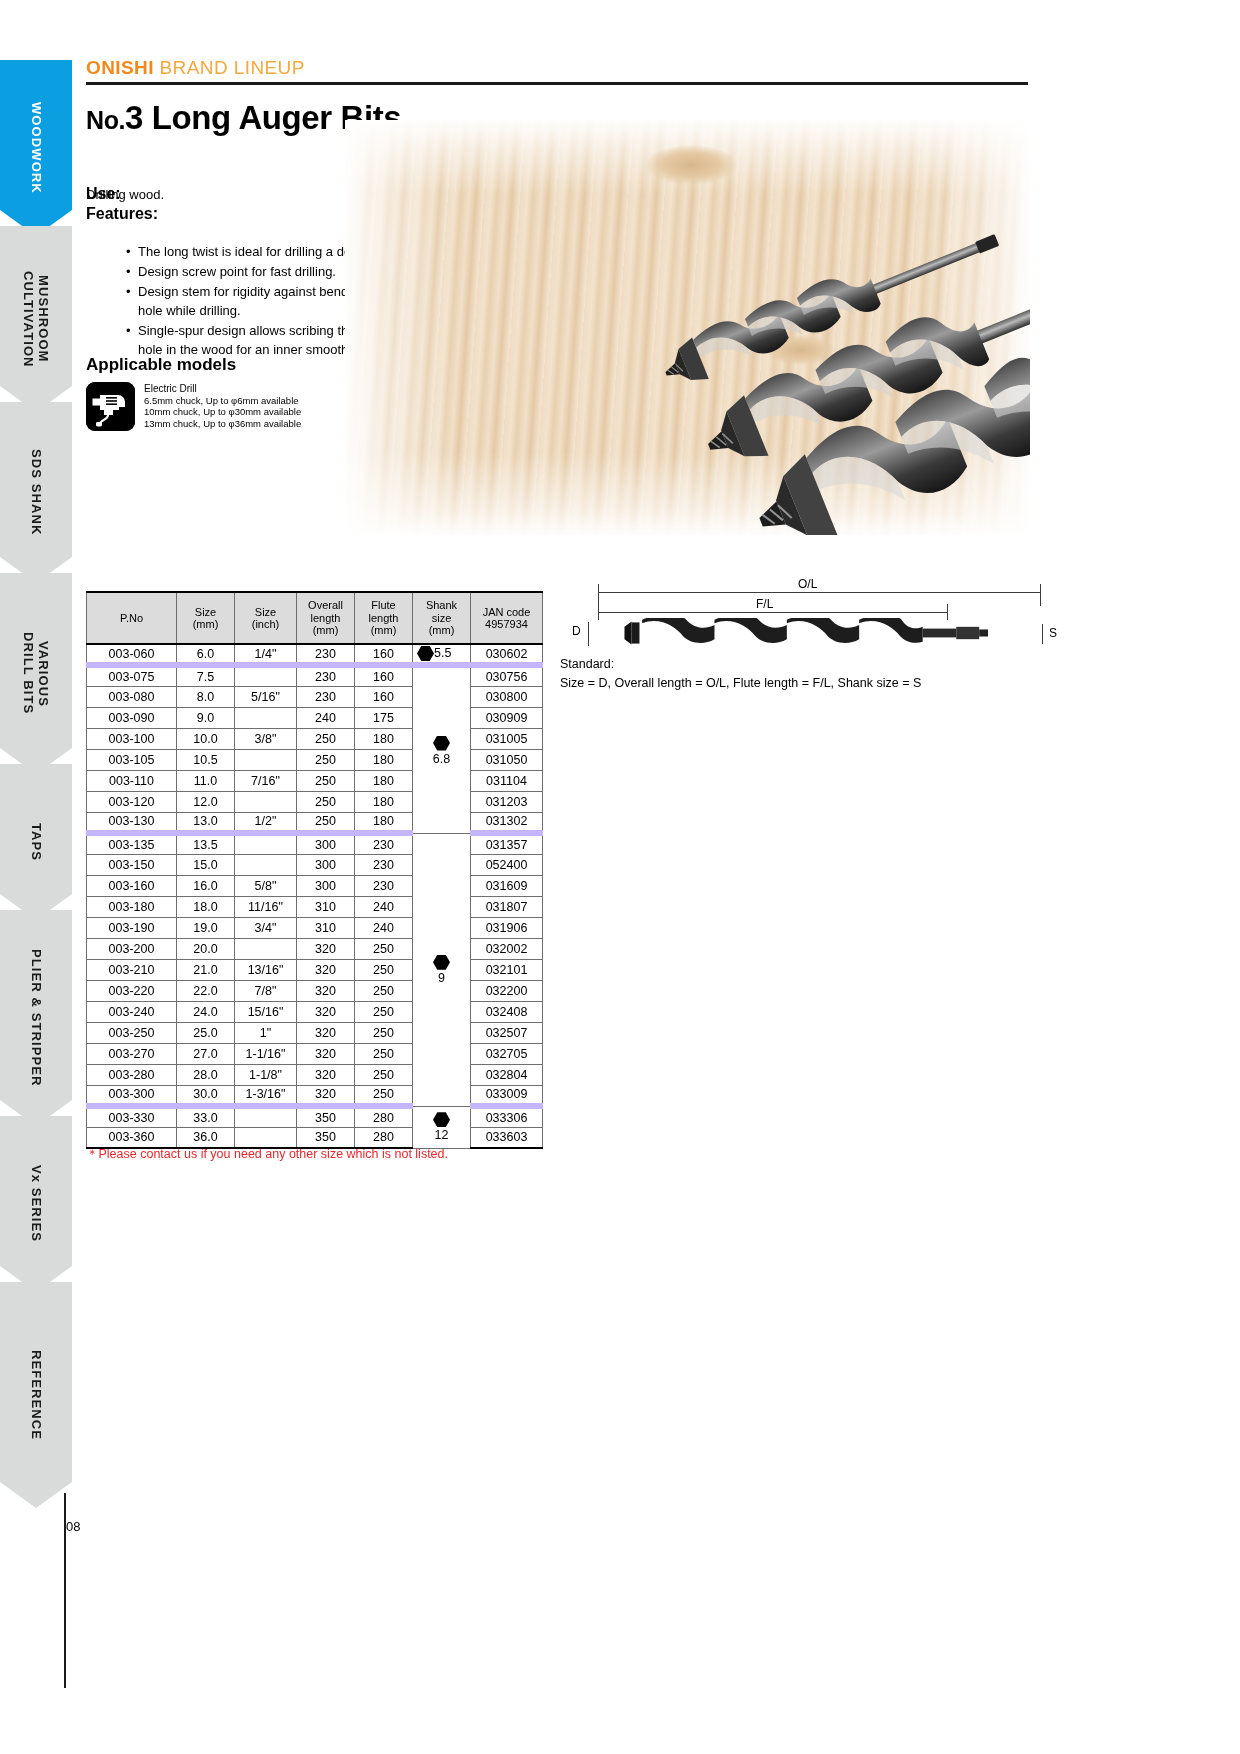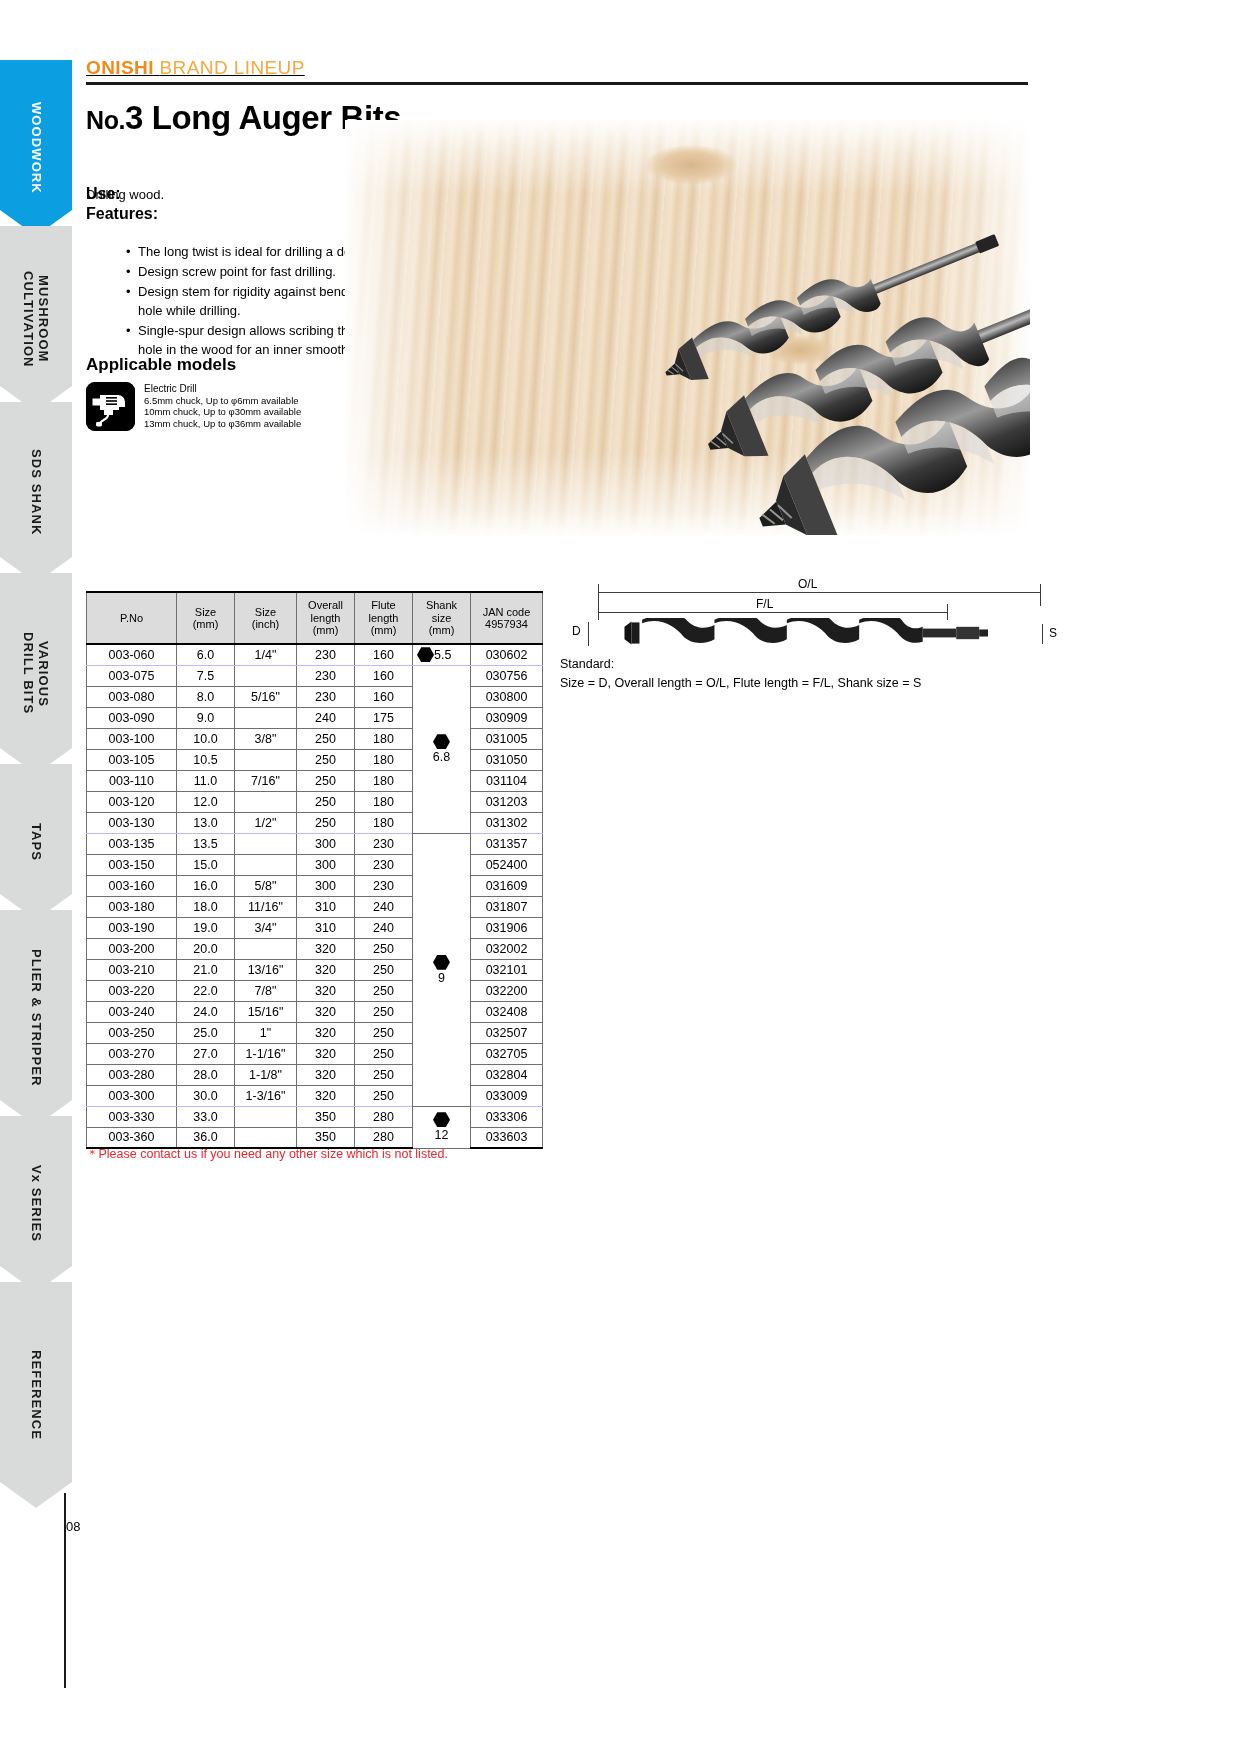--- a/index.html
+++ b/index.html
@@ -25,21 +25,21 @@
     writing-mode: vertical-rl;
     text-orientation: mixed;
     font-size:13px; font-weight:bold; letter-spacing:1.1px;
     color:#1a1a1a; text-align:center; line-height:15px;
     white-space:pre-line;
   }
   .tab.active .tab-label { color:#ffffff; }
 
   
   #brand-header { position:absolute; left:86px; top:57px; width:942px; }
-  #brand-text { font-size:19px; font-weight:bold; letter-spacing:.4px; line-height:22px;text-decoration:underline; }
+  #brand-text { font-size:19px; font-weight:bold; letter-spacing:.4px; line-height:22px; }
   #brand-text .brand-strong { color:#f08a1d; }
   #brand-text .brand-light { color:#f5a93f; font-weight:normal; }
   #header-rule { position:absolute; left:86px; top:82px; width:942px; height:3px; background:#1a1a1a; }
 
   
   #page-title {
     position:absolute; left:86px; top:99px;
     font-size:33px; font-weight:bold; letter-spacing:-0.4px;
     font-family:"Liberation Sans", sans-serif;
   }
@@ -95,21 +95,21 @@
   }
   #spec-table th, #spec-table td {
     border:1px solid #6f6f6f; text-align:center; white-space:nowrap;
   }
   #spec-table thead th {
     background:#dcdcdc; font-weight:normal; font-size:11px;
     line-height:12.5px; padding:5px 2px; height:52px;
     border-top:2px solid #000; border-bottom:2px solid #000;
   }
   #spec-table tbody td { height:21px; padding:0 4px; font-size:12.5px; }
-  #spec-table tbody tr.grp-end td { border-bottom:1px solid #c4b5fd; }
+  #spec-table tbody tr.grp-end td { border-bottom:6px solid #c4b5fd; }
   #spec-table tbody tr:last-child td { border-bottom:2px solid #000; }
   td.c-pno { width:90px; }
   td.c-mm { width:58px; }
   td.c-in { width:62px; }
   td.c-ol { width:58px; }
   td.c-fl { width:58px; }
   td.c-jan { width:72px; }
   td.c-shank { width:58px; vertical-align:middle; }
   .hexwrap { display:flex; flex-direction:column; align-items:center; justify-content:flex-start; line-height:1; }
   .hexwrap.inline { flex-direction:row; gap:0px; }

